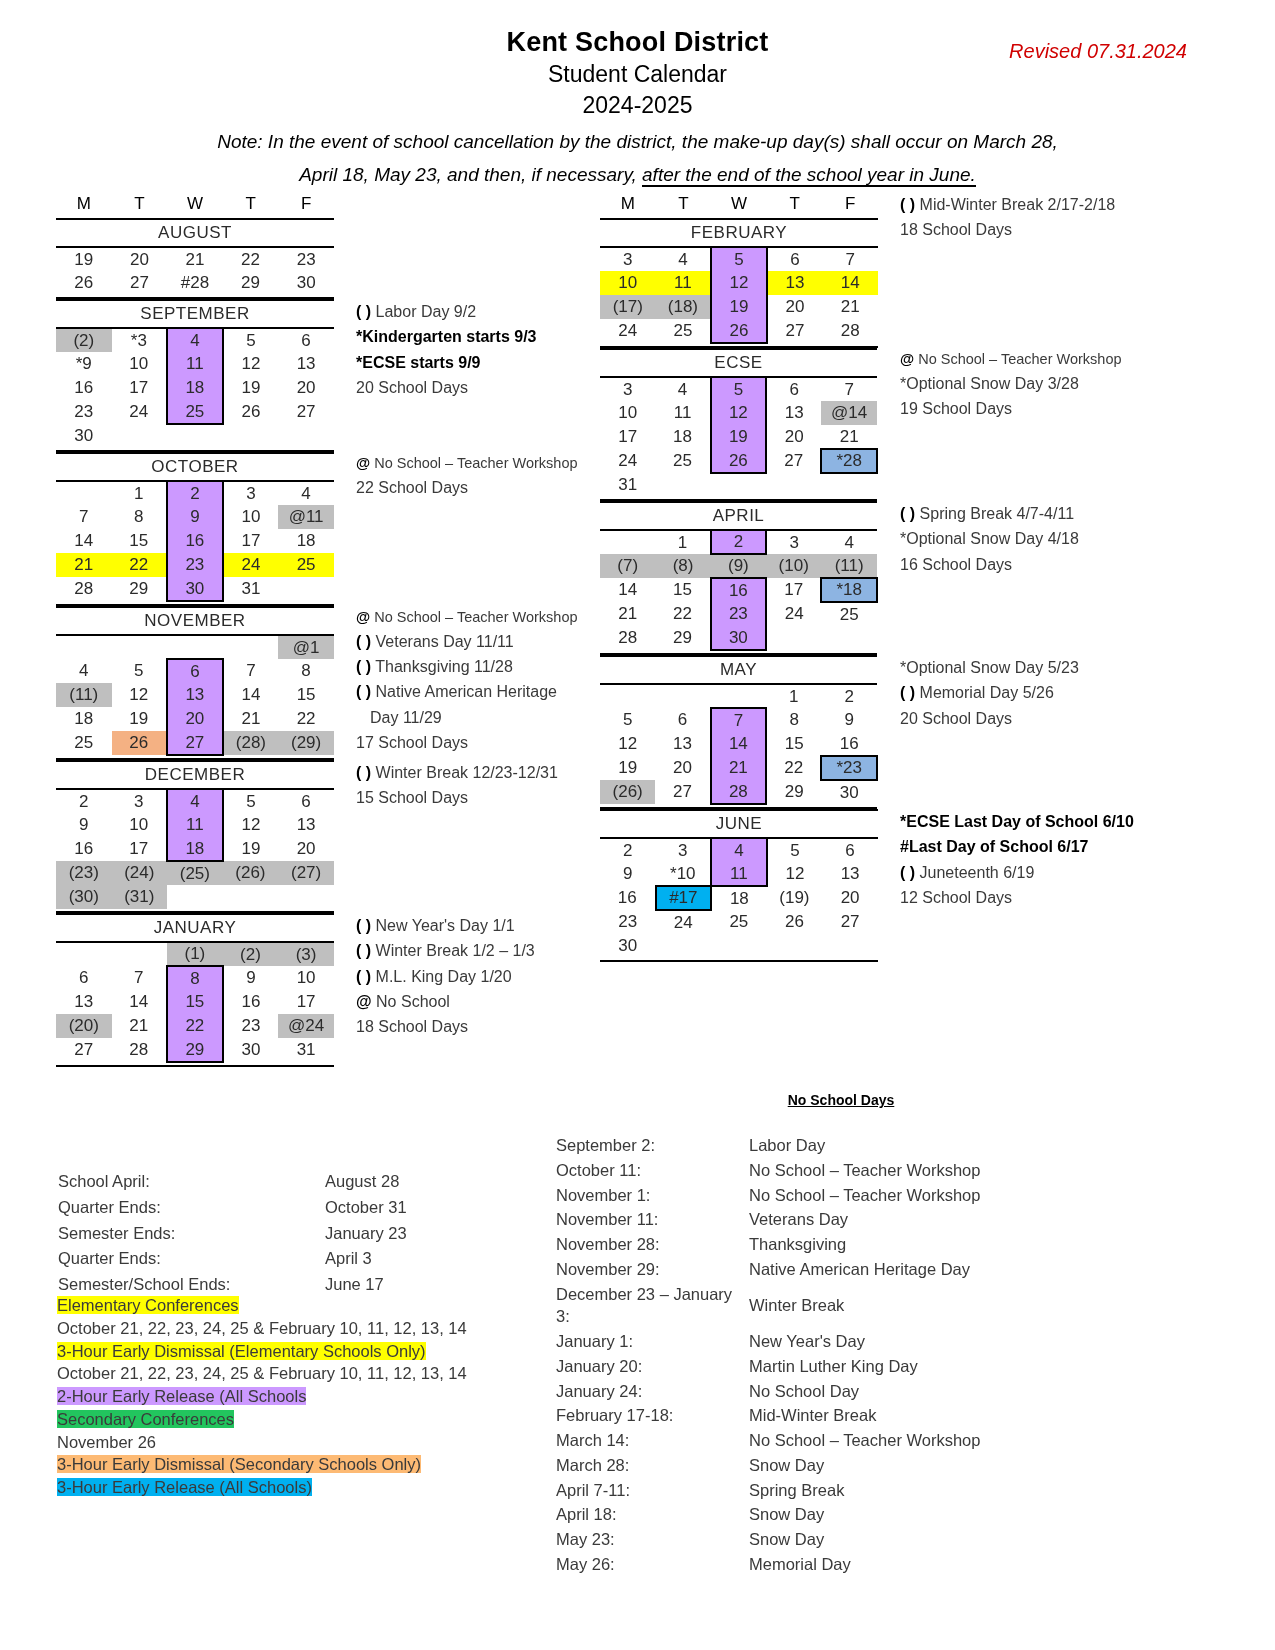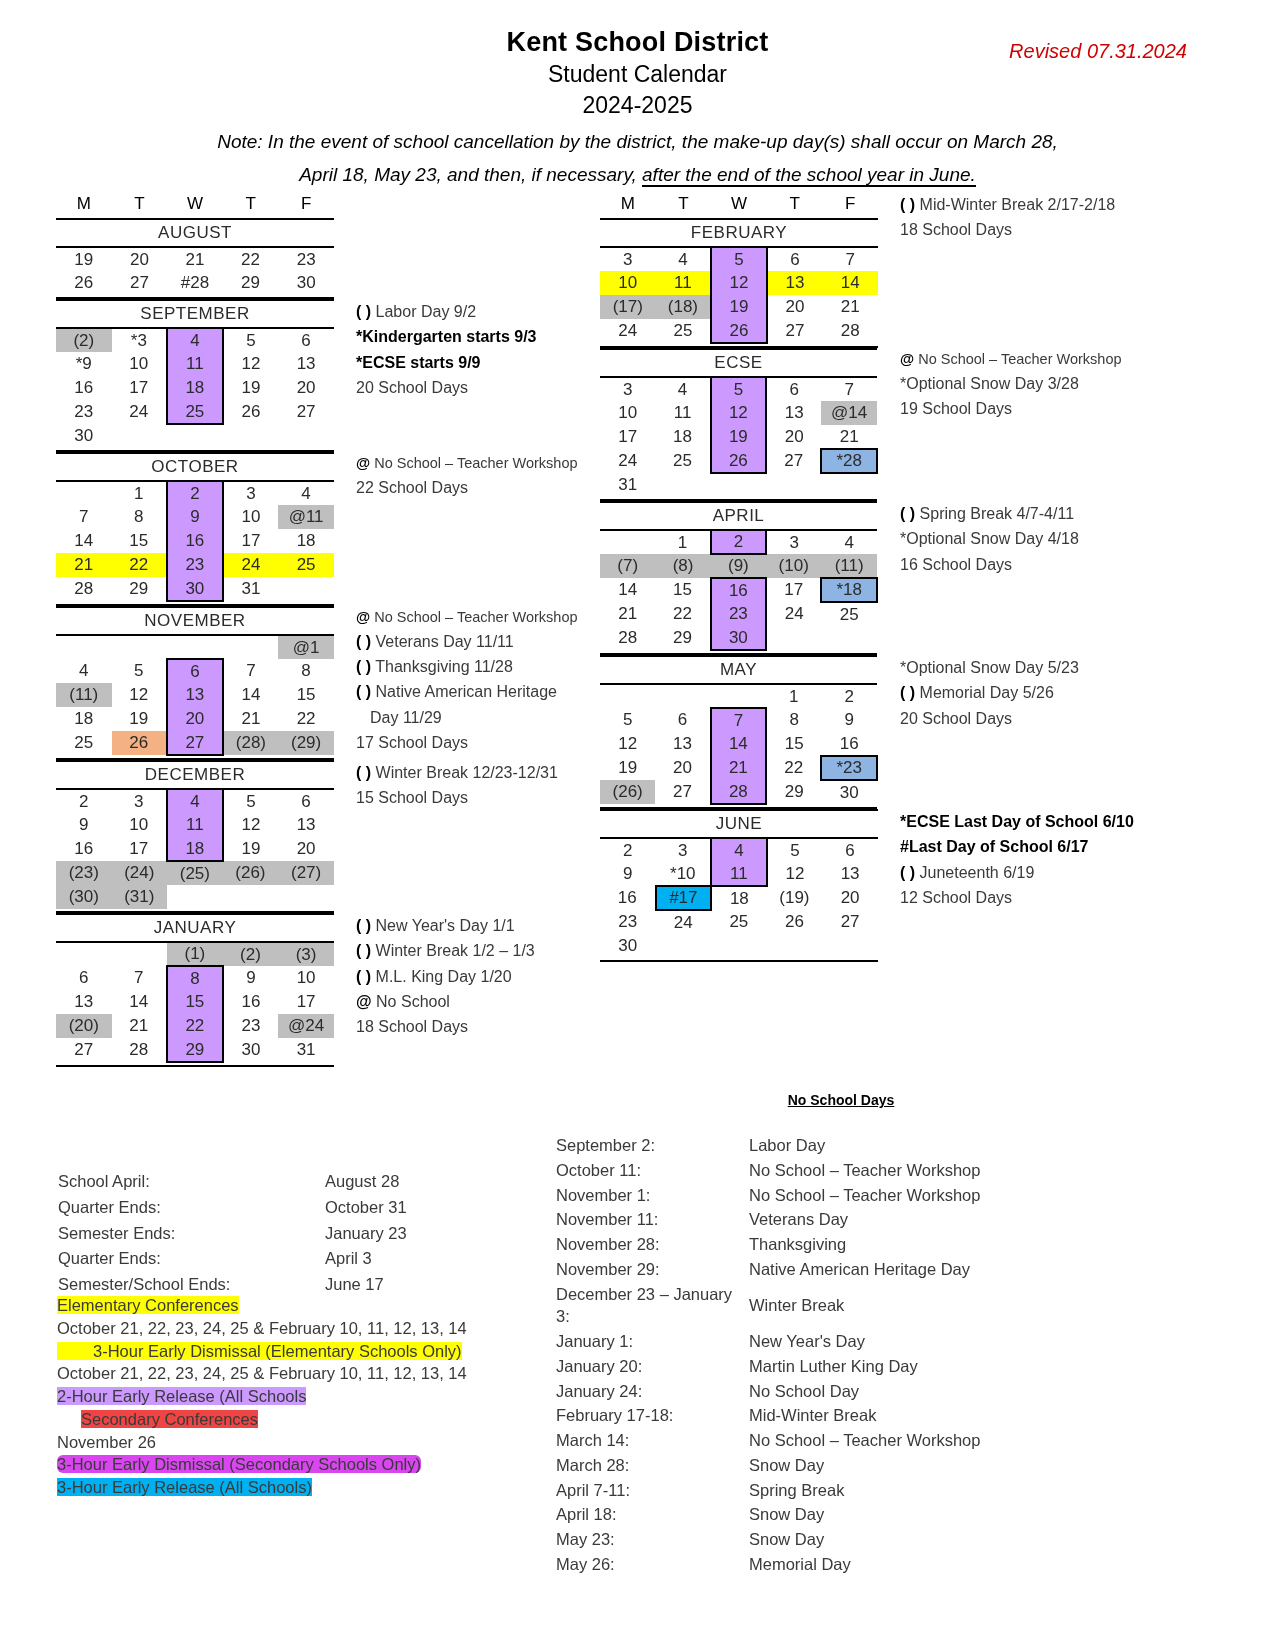--- a/index.html
+++ b/index.html
@@ -682,26 +682,26 @@
       <tr>
         <td class="lbl">Semester/School Ends:</td>
         <td>June 17</td>
       </tr>
     </tbody>
 </table>
 
 <div class="key" id="legend-box">
     <div><span class="swatch" style="background:#ffff00;">Elementary Conferences</span></div>
     <div><span class="swatch" style="background:transparent;">October 21, 22, 23, 24, 25 &amp; February 10, 11, 12, 13, 14</span></div>
-    <div><span class="swatch" style="background:#ffff00;padding-left:36px;">3-Hour Early Dismissal (Elementary Schools Only)</span></div>
+    <div><span class="swatch" style="background:#ffff00;">3-Hour Early Dismissal (Elementary Schools Only)</span></div>
     <div><span class="swatch" style="background:transparent;">October 21, 22, 23, 24, 25 &amp; February 10, 11, 12, 13, 14</span></div>
     <div><span class="swatch" style="background:#cc99ff;">2-Hour Early Release (All Schools</span></div>
-    <div><span class="swatch" style="background:#ef4444;margin-left:24px;">Secondary Conferences</span></div>
+    <div><span class="swatch" style="background:#22c55e;">Secondary Conferences</span></div>
     <div><span class="swatch" style="background:transparent;">November 26</span></div>
-    <div><span class="swatch" style="background:#d946ef;border-radius:6px;">3-Hour Early Dismissal (Secondary Schools Only)</span></div>
+    <div><span class="swatch" style="background:#fdba74;">3-Hour Early Dismissal (Secondary Schools Only)</span></div>
     <div><span class="swatch" style="background:#00b0f0;">3-Hour Early Release (All Schools)</span></div>
   </div>
 
 <div class="nsd">
   <div class="nsd-title">No School Days</div>
   <table>
     <tbody id="nsd-body">
         <tr>
           <td class="d">September 2:</td>
           <td>Labor Day</td>

